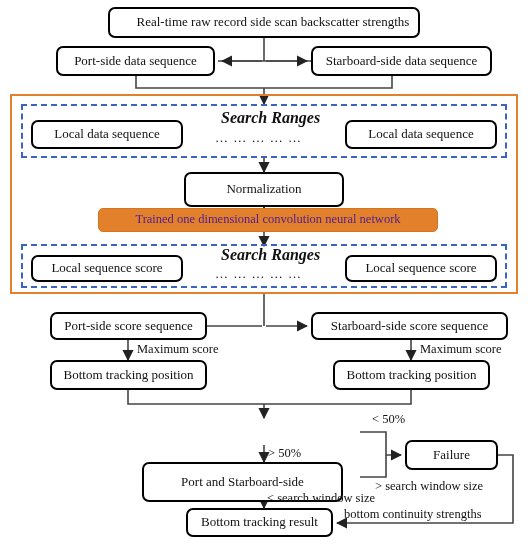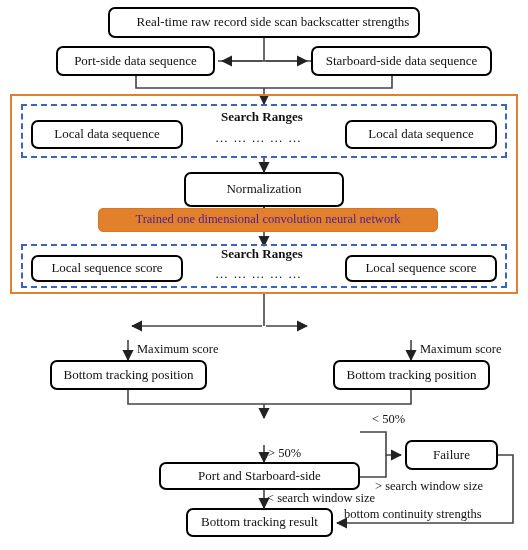--- a/index.html
+++ b/index.html
@@ -6,21 +6,21 @@
   body{width:528px;height:550px;overflow:hidden;
        font-family:"Liberation Serif","DejaVu Serif",serif;}
   #stage{position:relative;width:528px;height:550px;}
   svg{position:absolute;left:0;top:0;width:528px;height:550px;}
   .node{position:absolute;box-sizing:border-box;border:2px solid #000;
         border-radius:7px;background:#fff;display:flex;align-items:center;
         justify-content:center;text-align:center;font-size:13px;color:#111;
         line-height:1.1;}
   .node.cnn{background:#E3802C;border:1px solid #D4761F;color:#4c1d95;border-radius:5px;}
   .lbl{position:absolute;font-size:12.5px;color:#111;white-space:nowrap;}
-  .lbl.b{font-weight:bold;font-size:13px;}
+  .lbl.b{font-weight:bold;font-size:16px;font-style:italic;}
   .dots{position:absolute;font-size:13px;color:#111;white-space:nowrap;letter-spacing:1px;}
   .orangebox{position:absolute;box-sizing:border-box;border:2px solid #E3802C;background:transparent;}
   .dashbox{position:absolute;box-sizing:border-box;border:2px dashed #3B63C4;background:transparent;}
 </style>
 </head>
 <body>
 
 <div id="stage">
 
   <svg viewBox="0 0 528 550">
@@ -89,28 +89,30 @@
   <div class="node" style="left:345px;top:120px;width:152px;height:29px;">Local data sequence</div>
 
   <div class="node" style="left:184px;top:172px;width:160px;height:35px;">Normalization</div>
 
   <div class="node cnn" style="left:98px;top:208px;width:340px;height:24px;font-size:12.5px;">Trained one dimensional convolution neural network</div>
 
   <div class="node" style="left:31px;top:255px;width:152px;height:27px;">Local sequence score</div>
 
   <div class="node" style="left:345px;top:255px;width:152px;height:27px;">Local sequence score</div>
 
+  <div class="node" style="left:50px;top:312px;width:157px;height:28px;">Port-side score sequence</div>
 
+  <div class="node" style="left:311px;top:312px;width:197px;height:28px;">Starboard-side score sequence</div>
 
   <div class="node" style="left:50px;top:360px;width:157px;height:30px;">Bottom tracking position</div>
 
   <div class="node" style="left:333px;top:360px;width:157px;height:30px;">Bottom tracking position</div>
 
 
-  <div class="node" style="left:159px;top:462px;width:201px;height:28px;">Port and Starboard-side</div>
+  <div class="node" style="left:142px;top:462px;width:201px;height:40px;">Port and Starboard-side</div>
 
   <div class="node" style="left:405px;top:440px;width:93px;height:30px;">Failure</div>
 
   <div class="node" style="left:186px;top:508px;width:147px;height:29px;">Bottom tracking result</div>
 
   <div class="lbl" style="left:137px;top:342px;">Maximum score</div>
   <div class="lbl" style="left:420px;top:342px;">Maximum score</div>
   <div class="lbl" style="left:372px;top:412px;">&lt; 50%</div>
   <div class="lbl" style="left:268px;top:446px;">&gt; 50%</div>
   <div class="lbl" style="left:375px;top:479px;">&gt; search window size</div>

